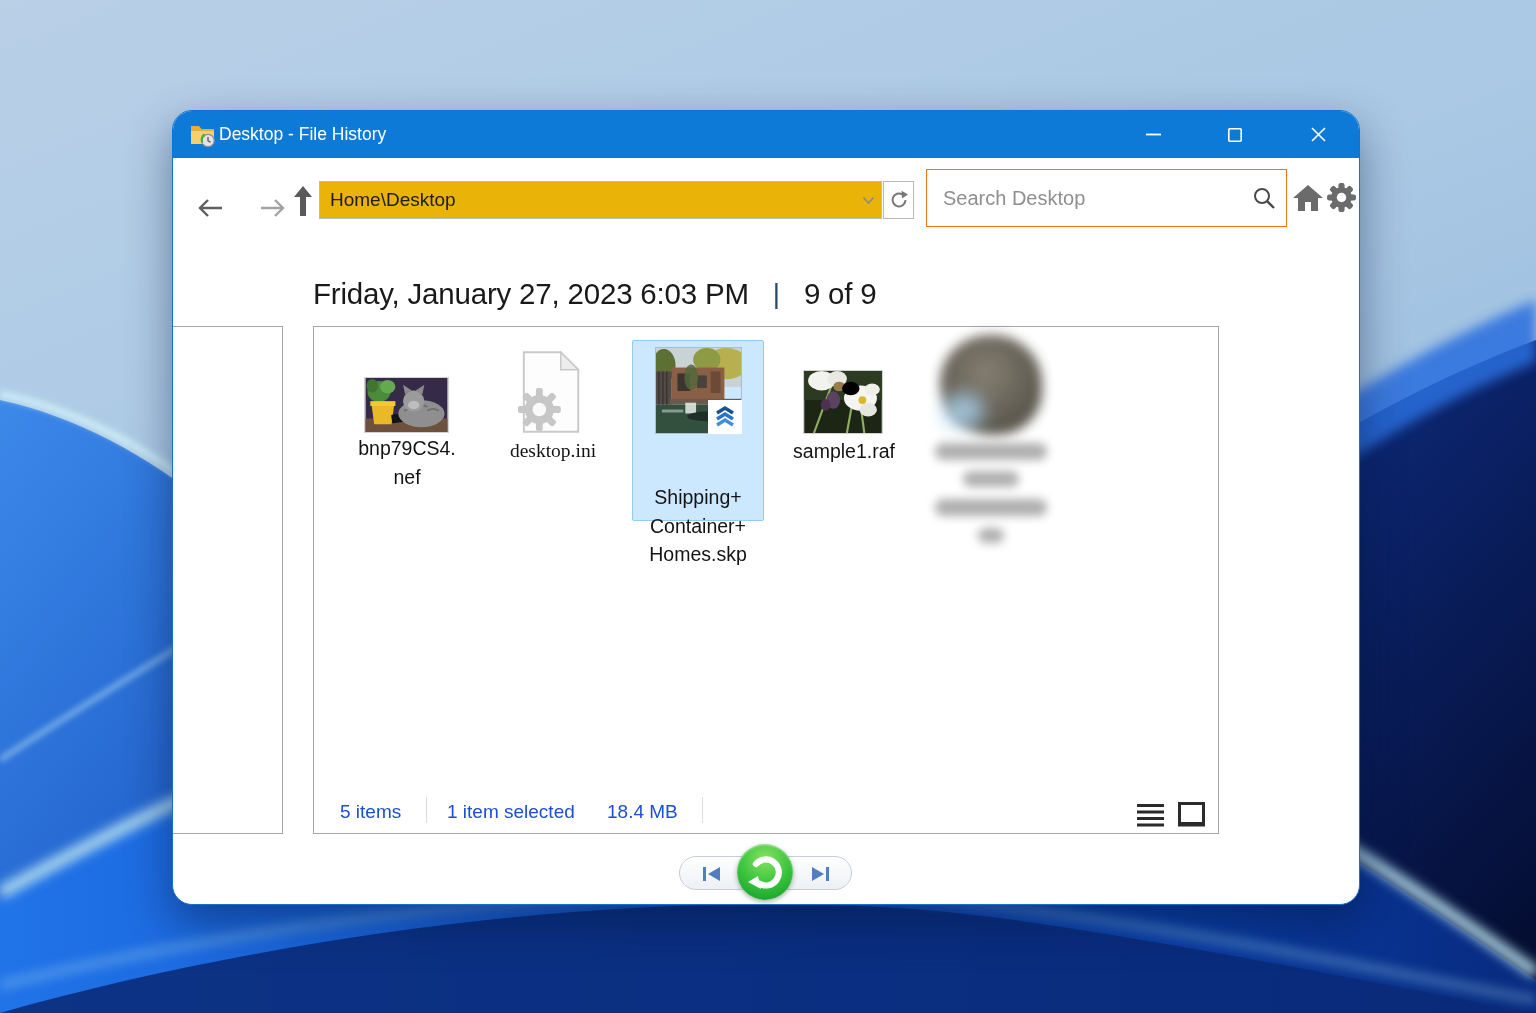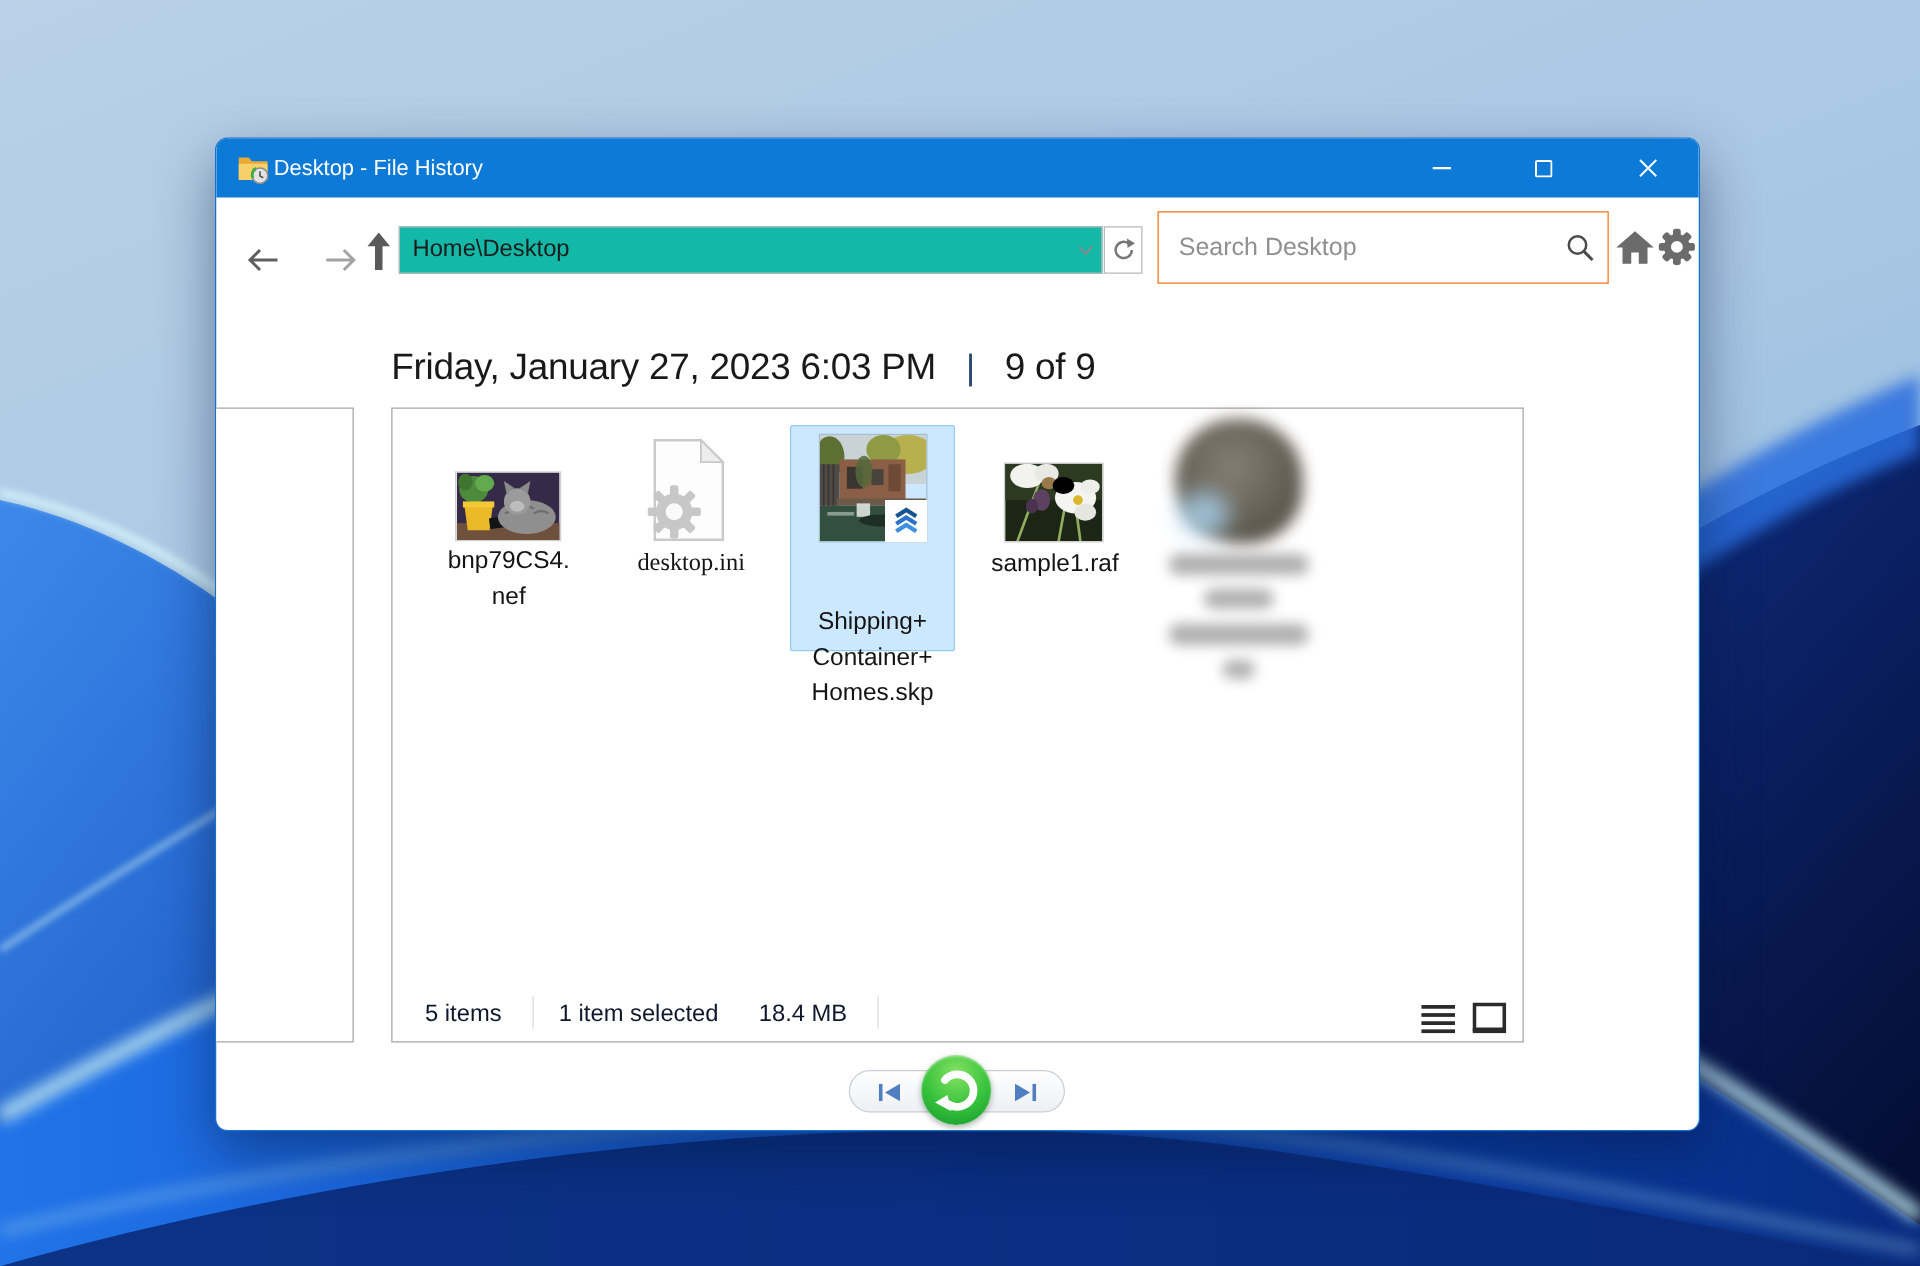--- a/index.html
+++ b/index.html
@@ -5,36 +5,36 @@
   * { margin:0; padding:0; box-sizing:border-box; }
   html,body { width:1536px; height:1013px; overflow:hidden;
     font-family:"Liberation Sans","DejaVu Sans",sans-serif; }
   .stage { position:relative; width:1536px; height:1013px; overflow:hidden; }
 
   
   .wallpaper { position:absolute; inset:0; }
 
   
   .window { position:absolute; left:172px; top:110px; width:1188px; height:795px;
-    background:#ffffff; border:1px solid #1371cf; border-radius:10px;
+    background:#ffffff; border:1px solid #1371cf; border-radius:20px;
     box-shadow:0 18px 45px rgba(3,20,60,.45); overflow:hidden; }
 
   .titlebar { position:absolute; left:0; top:0; width:100%; height:47px;
     background:#0d7ad8; display:flex; align-items:center; }
   .titlebar-icon { position:absolute; left:16px; top:10px; width:27px; height:27px; }
   .title-text { position:absolute; left:46px; top:0; height:47px; line-height:47px;
     color:#ffffff; font-size:17.5px; }
   .winbtn { position:absolute; top:0; width:46px; height:47px; display:flex;
     align-items:center; justify-content:center; }
   .winbtn.min { left:957px; } .winbtn.max { left:1039px; } .winbtn.close { left:1122px; }
 
   
   .navarrow { position:absolute; }
   .addressbar { position:absolute; left:146px; top:70px; width:563px; height:38px;
-    border:1px solid #b9b9b9; background:#14b8a6; display:flex; align-items:center; }
+    border:1px solid #b9b9b9; background:#eab308; display:flex; align-items:center; }
   .addressbar input { border:none; outline:none; flex:1; font:inherit; font-size:19px;
     color:#1c1c1c; padding:0 8px 0 10px; background:transparent; }
   .address-chevron { width:26px; height:100%; display:flex; align-items:center; justify-content:center; }
   .refreshbtn { position:absolute; left:710px; top:70px; width:31px; height:38px;
     border:1px solid #b9b9b9; background:#fff; display:flex; align-items:center; justify-content:center; }
   .searchbox { position:absolute; left:753px; top:58px; width:361px; height:58px;
     border:1px solid #f97316; background:#fff; display:flex; align-items:center; }
   .searchbox input { border:none; outline:none; flex:1; font:inherit; font-size:20px;
     color:#1c1c1c; padding:0 8px 0 16px; background:transparent; }
   .searchbox input::placeholder { color:#8f8f8f; }
@@ -62,21 +62,21 @@
   
   .blur-blob { position:absolute; left:626px; top:8px; width:102px; height:100px;
     background:radial-gradient(circle at 45% 38%, #7b7567, #4b473c 72%);
     border-radius:50% 50% 46% 54%; filter:blur(6px); opacity:.92; }
   .blur-hint { position:absolute; left:628px; top:66px; width:42px; height:36px;
     background:#abd4f0; border-radius:50%; filter:blur(9px); opacity:.8; }
   .blur-line { position:absolute; background:#8d8d8d; border-radius:8px;
     filter:blur(5px); opacity:.7; }
 
   
-  .status-text { position:absolute; font-size:19px; color:#0f172a; }
+  .status-text { position:absolute; font-size:19px; color:#1d4ed8; }
   .status-divider { position:absolute; width:1px; height:26px; background:#dcdcdc; }
 
   
   .nav-pill { position:absolute; left:506px; top:745px; width:173px; height:34px;
     border:1px solid #c9ced6; border-radius:17px;
     background:linear-gradient(#ffffff,#edf0f4); }
   .pill-btn { position:absolute; top:0; width:62px; height:34px; display:flex;
     align-items:center; justify-content:center; }
   .pill-btn.prev { left:0; } .pill-btn.next { right:0; }
   .restore-btn { position:absolute; left:564px; top:733px; width:56px; height:56px;

